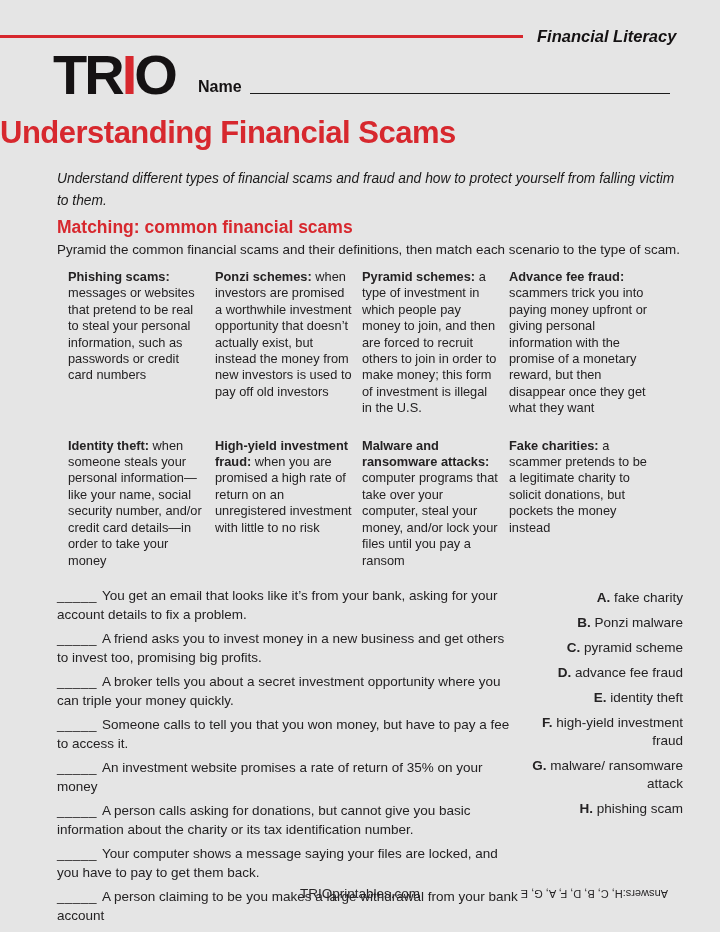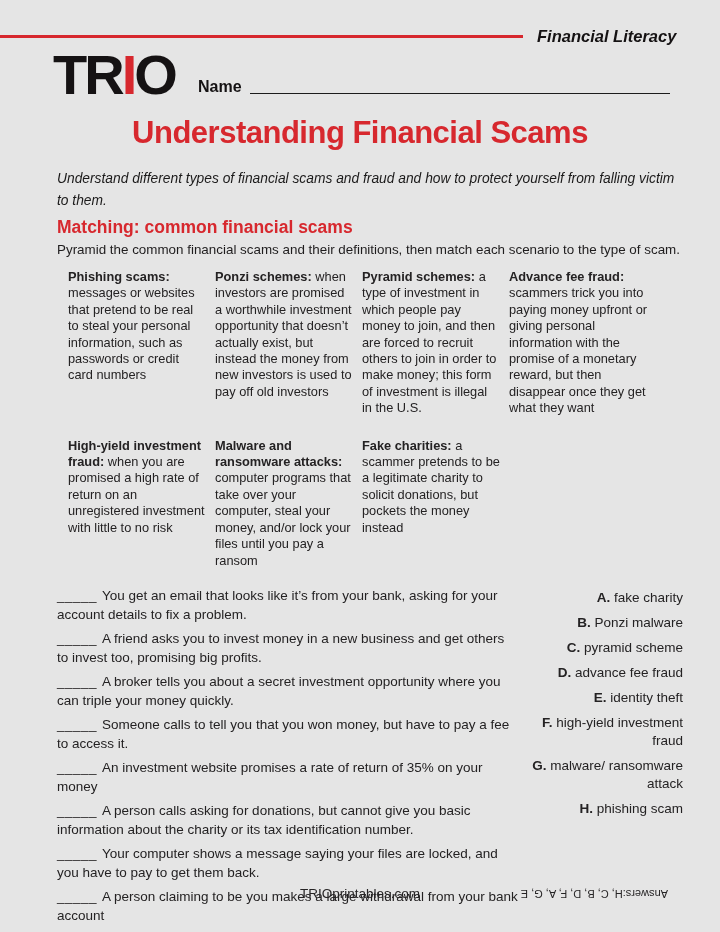--- a/index.html
+++ b/index.html
@@ -11,21 +11,21 @@
   .red-rule { position: absolute; top: 35px; left: 0; width: 523px; height: 3px; background: var(--accent); }
   .category { position: absolute; top: 27px; left: 537px; width: 140px; font-size: 16.5px; font-weight: bold; font-style: italic; color: #151213; white-space: nowrap; }
 
   .logo { position: absolute; top: 47px; left: 53px; font-size: 56px; font-weight: bold; letter-spacing: -3px; line-height: 1; color: #151213; }
   .logo .logo-red { color: var(--accent); }
 
   .name-row { position: absolute; top: 78px; left: 198px; width: 474px; font-size: 16px; }
   .name-label { font-weight: bold; color: #151213; }
   .name-line { display: inline-block; width: 420px; height: 13px; margin-left: 8px; border-bottom: 1.5px solid #1c1c1c; transform: translateY(2px); }
 
-  .title { position: absolute; top: 115px; left: 0; width: 720px; text-align: center; font-size: 31px; font-weight: bold; color: var(--accent); letter-spacing: -0.5px; }
+  .title { position: absolute; top: 115px; left: 0; width: 720px; text-align: left; font-size: 31px; font-weight: bold; color: var(--accent); letter-spacing: -0.5px; }
 
   .intro { position: absolute; top: 168px; left: 57px; width: 618px; font-size: 13.8px; font-style: italic; line-height: 1.56; color: #1b1a1a; }
 
   .section-heading { position: absolute; top: 217px; left: 57px; font-size: 17.5px; font-weight: bold; color: var(--accent); }
   .instructions { position: absolute; top: 242px; left: 57px; width: 645px; font-size: 13.4px; }
 
   .def-grid { position: absolute; top: 269px; left: 68px; display: grid; grid-template-columns: repeat(4, 138px); column-gap: 9px; row-gap: 21px; font-size: 12.8px; line-height: 16.4px; color: #242223; }
   .def .term { font-weight: bold; }
 
   .scenarios { position: absolute; top: 586px; left: 57px; width: 462px; font-size: 13.5px; line-height: 19px; color: #242223; }
@@ -58,20 +58,21 @@
   <p class="intro">Understand different types of financial scams and fraud and how to protect yourself from falling victim to them.</p>
 
   <h2 class="section-heading">Matching: common financial scams</h2>
   <p class="instructions">Pyramid the common financial scams and their definitions, then match each scenario to the type of scam.</p>
 
   <div class="def-grid">
     <p class="def"><b class="term">Phishing scams:</b> <span>messages or websites that pretend to be real to steal your personal information, such as passwords or credit card numbers</span></p>
     <p class="def"><b class="term">Ponzi schemes:</b> <span>when investors are promised a worthwhile investment opportunity that doesn’t actually exist, but instead the money from new investors is used to pay off old investors</span></p>
     <p class="def"><b class="term">Pyramid schemes:</b> <span>a type of investment in which people pay money to join, and then are forced to recruit others to join in order to make money; this form of investment is illegal in the U.S.</span></p>
     <p class="def"><b class="term">Advance fee fraud:</b> <span>scammers trick you into paying money upfront or giving personal information with the promise of a monetary reward, but then disappear once they get what they want</span></p>
+    <p class="def"><b class="term">Identity theft:</b> <span>when someone steals your personal information—like your name, social security number, and/or credit card details—in order to take your money</span></p>
     <p class="def"><b class="term">High-yield investment fraud:</b> <span>when you are promised a high rate of return on an unregistered investment with little to no risk</span></p>
     <p class="def"><b class="term">Malware and ransomware attacks:</b> <span>computer programs that take over your computer, steal your money, and/or lock your files until you pay a ransom</span></p>
     <p class="def"><b class="term">Fake charities:</b> <span>a scammer pretends to be a legitimate charity to solicit donations, but pockets the money instead</span></p>
   </div>
 
   <div class="scenarios">
     <p class="scenario"><span class="blank">_____</span><span>You get an email that looks like it’s from your bank, asking for your account details to fix a problem.</span></p>
     <p class="scenario"><span class="blank">_____</span><span>A friend asks you to invest money in a new business and get others to invest too, promising big profits.</span></p>
     <p class="scenario"><span class="blank">_____</span><span>A broker tells you about a secret investment opportunity where you can triple your money quickly.</span></p>
     <p class="scenario"><span class="blank">_____</span><span>Someone calls to tell you that you won money, but have to pay a fee to access it.</span></p>

